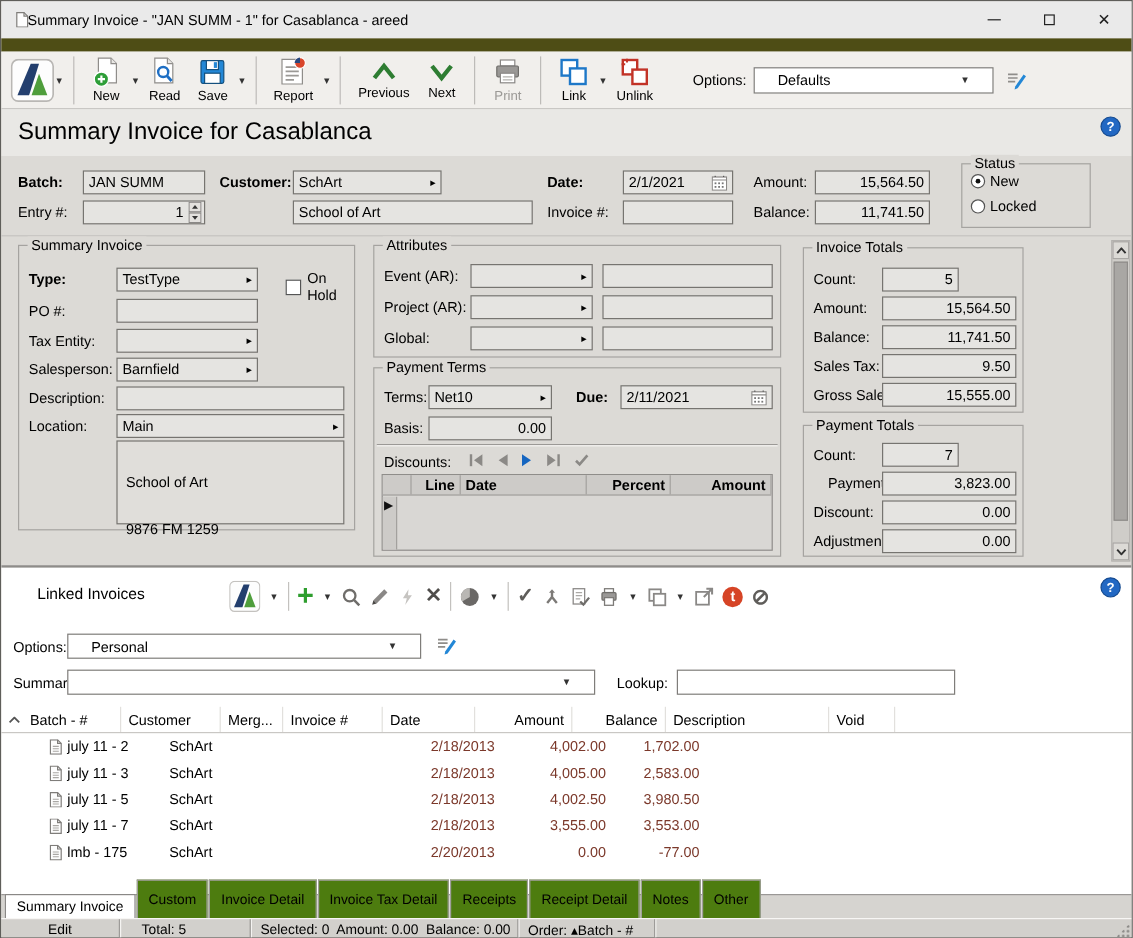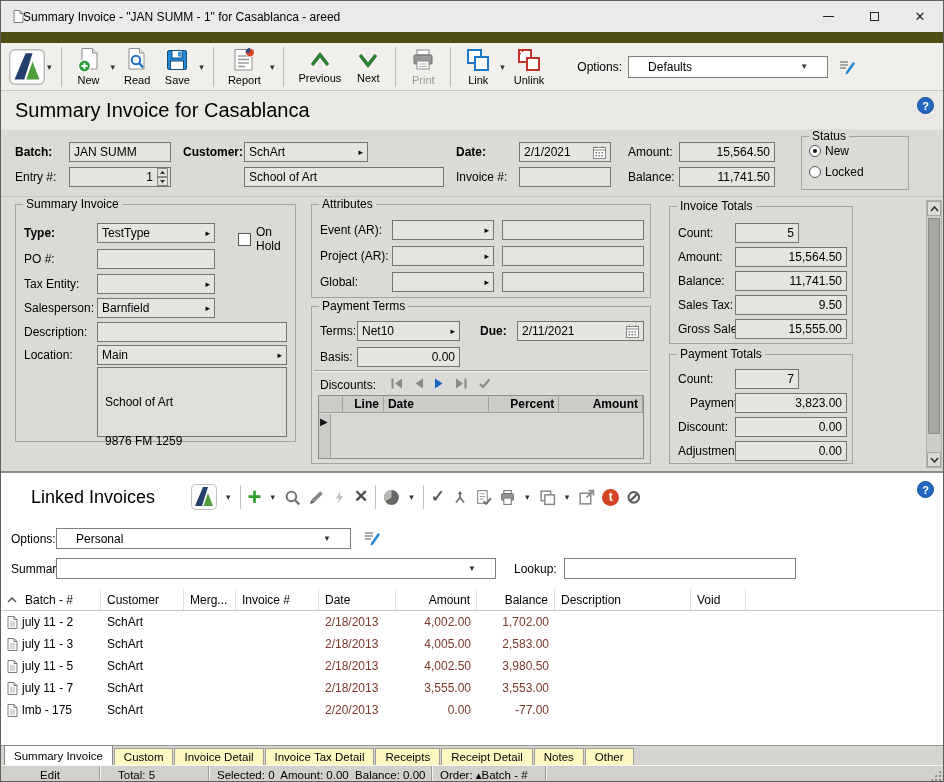--- a/index.html
+++ b/index.html
@@ -66,45 +66,45 @@
   .rowptr { font-size:10px; color:#111; line-height:10px; padding-top:3px; padding-left:1px; }
   .totrow-label { position:absolute; font-size:12px; line-height:20px; }
 
   
   .vscroll { position:absolute; width:16px; background:#cfcdc9; border:1px solid #b3b1ae; }
   .varrow { position:absolute; left:0; width:14px; height:15px; background:#dcdad6; border:1px solid #a8a6a3; display:flex; align-items:center; justify-content:center; }
   .vthumb { position:absolute; left:1px; width:12px; background:#a9a7a4; border:1px solid #8f8d8a; }
 
   
   .linked { position:absolute; left:0; top:470px; width:100%; height:274px; background:#fff; border-top:2px solid #8e8c89; }
-  .linked-title { position:absolute; left:30px; top:14px; font-size:18px; }
+  .linked-title { position:absolute; left:30px; top:14px; font-size:13px; }
   .ltb { position:absolute; left:190px; top:10px; height:28px; display:flex; align-items:center; gap:7px; }
   .ltb .sep2 { width:1px; height:24px; background:#c3c1be; }
   .ico-plus { color:#2e9e2e; font-size:24px; font-weight:bold; line-height:18px; }
   .ico-x { color:#4f4d4b; font-size:17px; font-weight:bold; line-height:16px; }
   .ico-check { color:#5f5d5a; font-size:17px; font-weight:bold; line-height:16px; }
   .ico-void { color:#5f5d5a; font-size:18px; font-weight:bold; line-height:16px; }
   .ico-redt { width:17px; height:17px; border-radius:50%; background:#d64426; color:#fff; font-size:12px; font-weight:bold;
     display:flex; align-items:center; justify-content:center; }
   .lrow-label { position:absolute; font-size:12px; line-height:21px; }
 
   
   .ltable { position:absolute; left:0; top:116px; width:944px; }
   .lt-head { display:flex; height:22px; align-items:center; border-bottom:1px solid #c9c7c4; }
   .lt-head .hc { border-right:1px solid #e2e0dd; height:100%; display:flex; align-items:center; padding:0 6px; font-size:12px; }
   .hc.r, .cell.r { justify-content:flex-end; }
-  .lt-row { display:flex; height:22px; align-items:center; }
+  .lt-row { display:flex; height:22px; align-items:center;padding-left:34px; }
   .cell { height:100%; display:flex; align-items:center; padding:0 6px; font-size:12px; overflow:hidden; }
   .val { color:#7b382a; }
   .c0{width:100px;} .c1{width:83px;} .c2{width:52px;} .c3{width:83px;} .c4{width:77px;}
   .c5{width:81px;} .c6{width:78px;} .c7{width:136px;} .c8{width:55px;} .c9{flex:1;}
 
   
   .tabbar { position:absolute; left:0; top:744px; width:100%; height:20px; background:#d6d4d0; border-top:1px solid #9a9896; display:flex; align-items:flex-end; padding-left:3px; }
-  .tab { height:17px; display:flex; align-items:center; padding:0 9px; font-size:11.5px; background:#fef9c3; border:1px solid #a09e9b; border-bottom:none; margin-right:1px; }
+  .tab { height:32px; display:flex; align-items:center; padding:0 9px; font-size:11.5px; background:#4d7c0f; border:1px solid #a09e9b; border-bottom:none; margin-right:1px; }
   .tab.active { height:20px; background:#fff; border-color:#8a8886; position:relative; z-index:2; }
   .statusbar { position:absolute; left:0; top:764px; width:100%; height:18px; background:#d2d0cc; border-top:1px solid #f7f6f4; display:flex; align-items:stretch; font-size:11.5px; }
   .seg { display:flex; align-items:center; padding:0 8px; border-right:1px solid #9d9b98; box-shadow:1px 0 0 #f5f4f2; white-space:pre; }
   .seg.center { justify-content:center; padding:0; }
   .grip { position:absolute; right:1px; bottom:1px; width:13px; height:13px;
     background-image:radial-gradient(#8a8886 1px, transparent 1.2px); background-size:4px 4px; background-position:1px 1px;
     clip-path:polygon(100% 0, 100% 100%, 0 100%); }
 </style>
 </head>
 <body>

